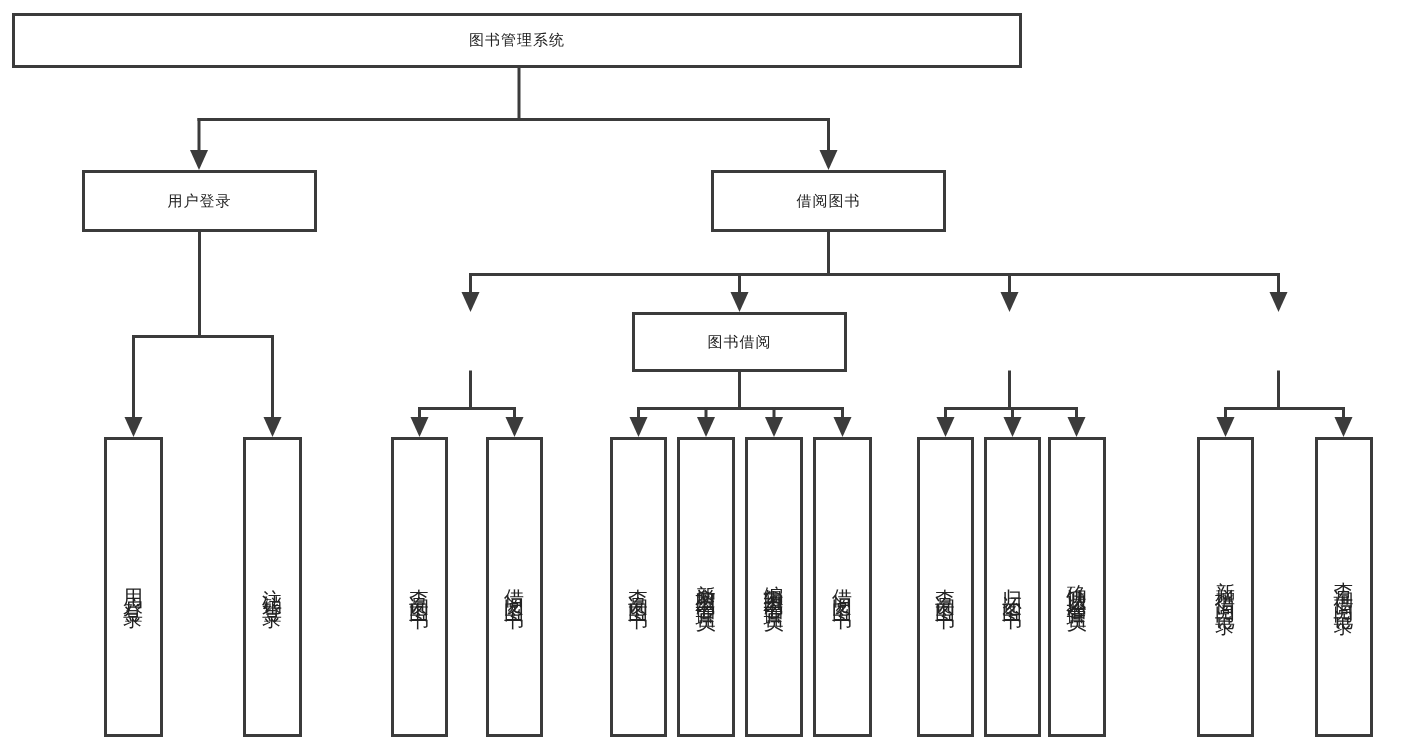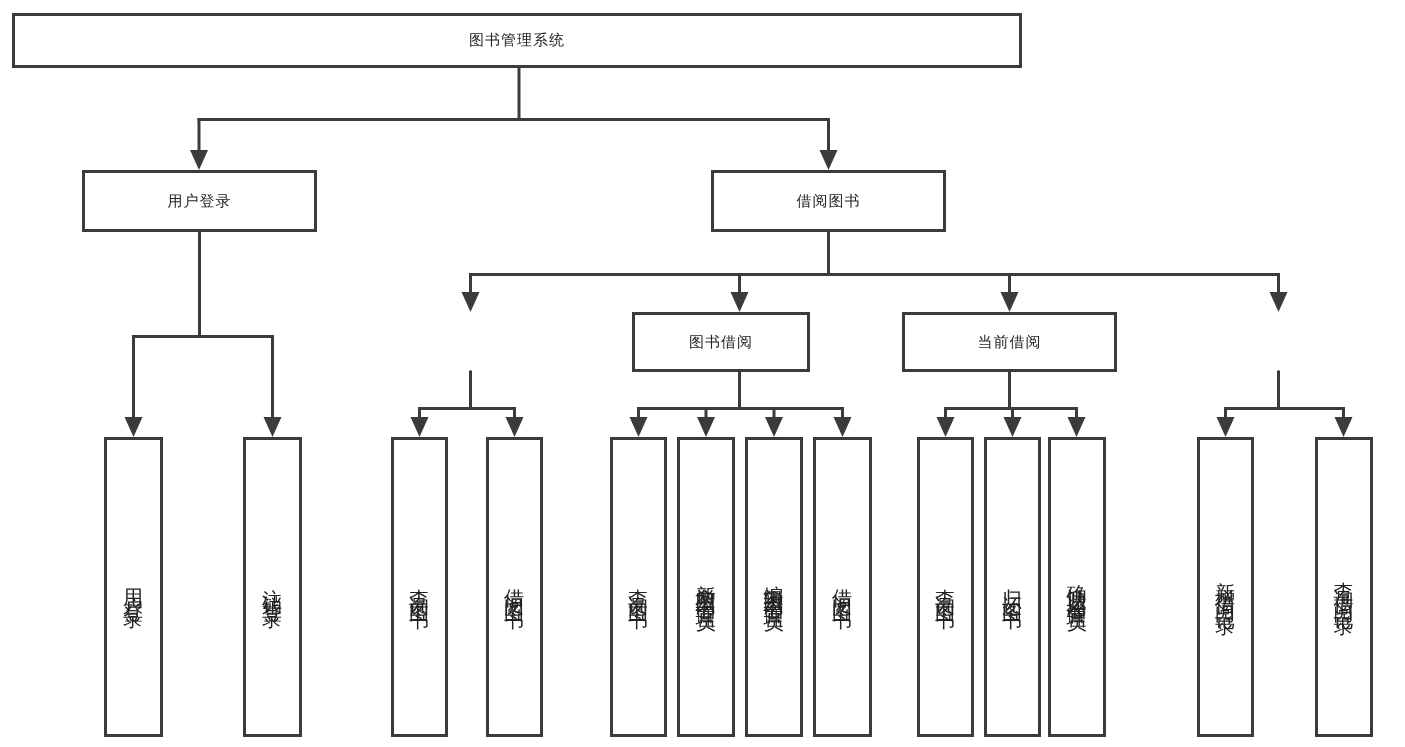--- a/index.html
+++ b/index.html
@@ -18,21 +18,21 @@
     top:437px;height:300px;
     writing-mode:vertical-rl;text-orientation:upright;
     font-size:20px;letter-spacing:7px;line-height:1.0;
   }
   .leaf.long{letter-spacing:4px;}
   
   .b-root{left:12px;top:13px;width:1010px;height:55px;}
   .b-login{left:82px;top:170px;width:235px;height:62px;}
   .b-mgmt{left:711px;top:170px;width:235px;height:62px;}
   .b-rec{left:363px;top:312px;width:215px;height:60px;}
-  .b-borrow{left:632px;top:312px;width:178px;height:60px;}
+  .b-borrow{left:632px;top:312px;width:215px;height:60px;}
   .b-cur{left:902px;top:312px;width:215px;height:60px;}
   .b-hist{left:1171px;top:312px;width:215px;height:60px;}
   .lf-a1{left:104px;width:59px;}
   .lf-a2{left:243px;width:59px;}
   .lf-b1{left:391px;width:57px;}
   .lf-b2{left:486px;width:57px;}
   .lf-c1{left:610px;width:57px;}
   .lf-c2{left:677px;width:58px;}
   .lf-c3{left:745px;width:58px;}
   .lf-c4{left:813px;width:59px;}
@@ -116,21 +116,20 @@
       <path d="M1334.5 417 L1352.5 417 L1343.5 437 Z"></path>
     </g>
   </svg>
 
   <div class="box h b-root">图书管理系统</div>
 
   <div class="box h b-login">用户登录</div>
   <div class="box h b-mgmt">借阅图书</div>
 
   <div class="box h b-borrow">图书借阅</div>
-  <div class="box h b-cur">当前借阅</div>
 
   <div class="box leaf lf-a1">用户登录</div>
   <div class="box leaf lf-a2">注销登录</div>
 
   <div class="box leaf lf-b1">查询图书</div>
   <div class="box leaf lf-b2">借阅图书</div>
 
   <div class="box leaf lf-c1">查询图书</div>
   <div class="box leaf long lf-c2">新增图书（管理员）</div>
   <div class="box leaf long lf-c3">编辑图书（管理员）</div>

